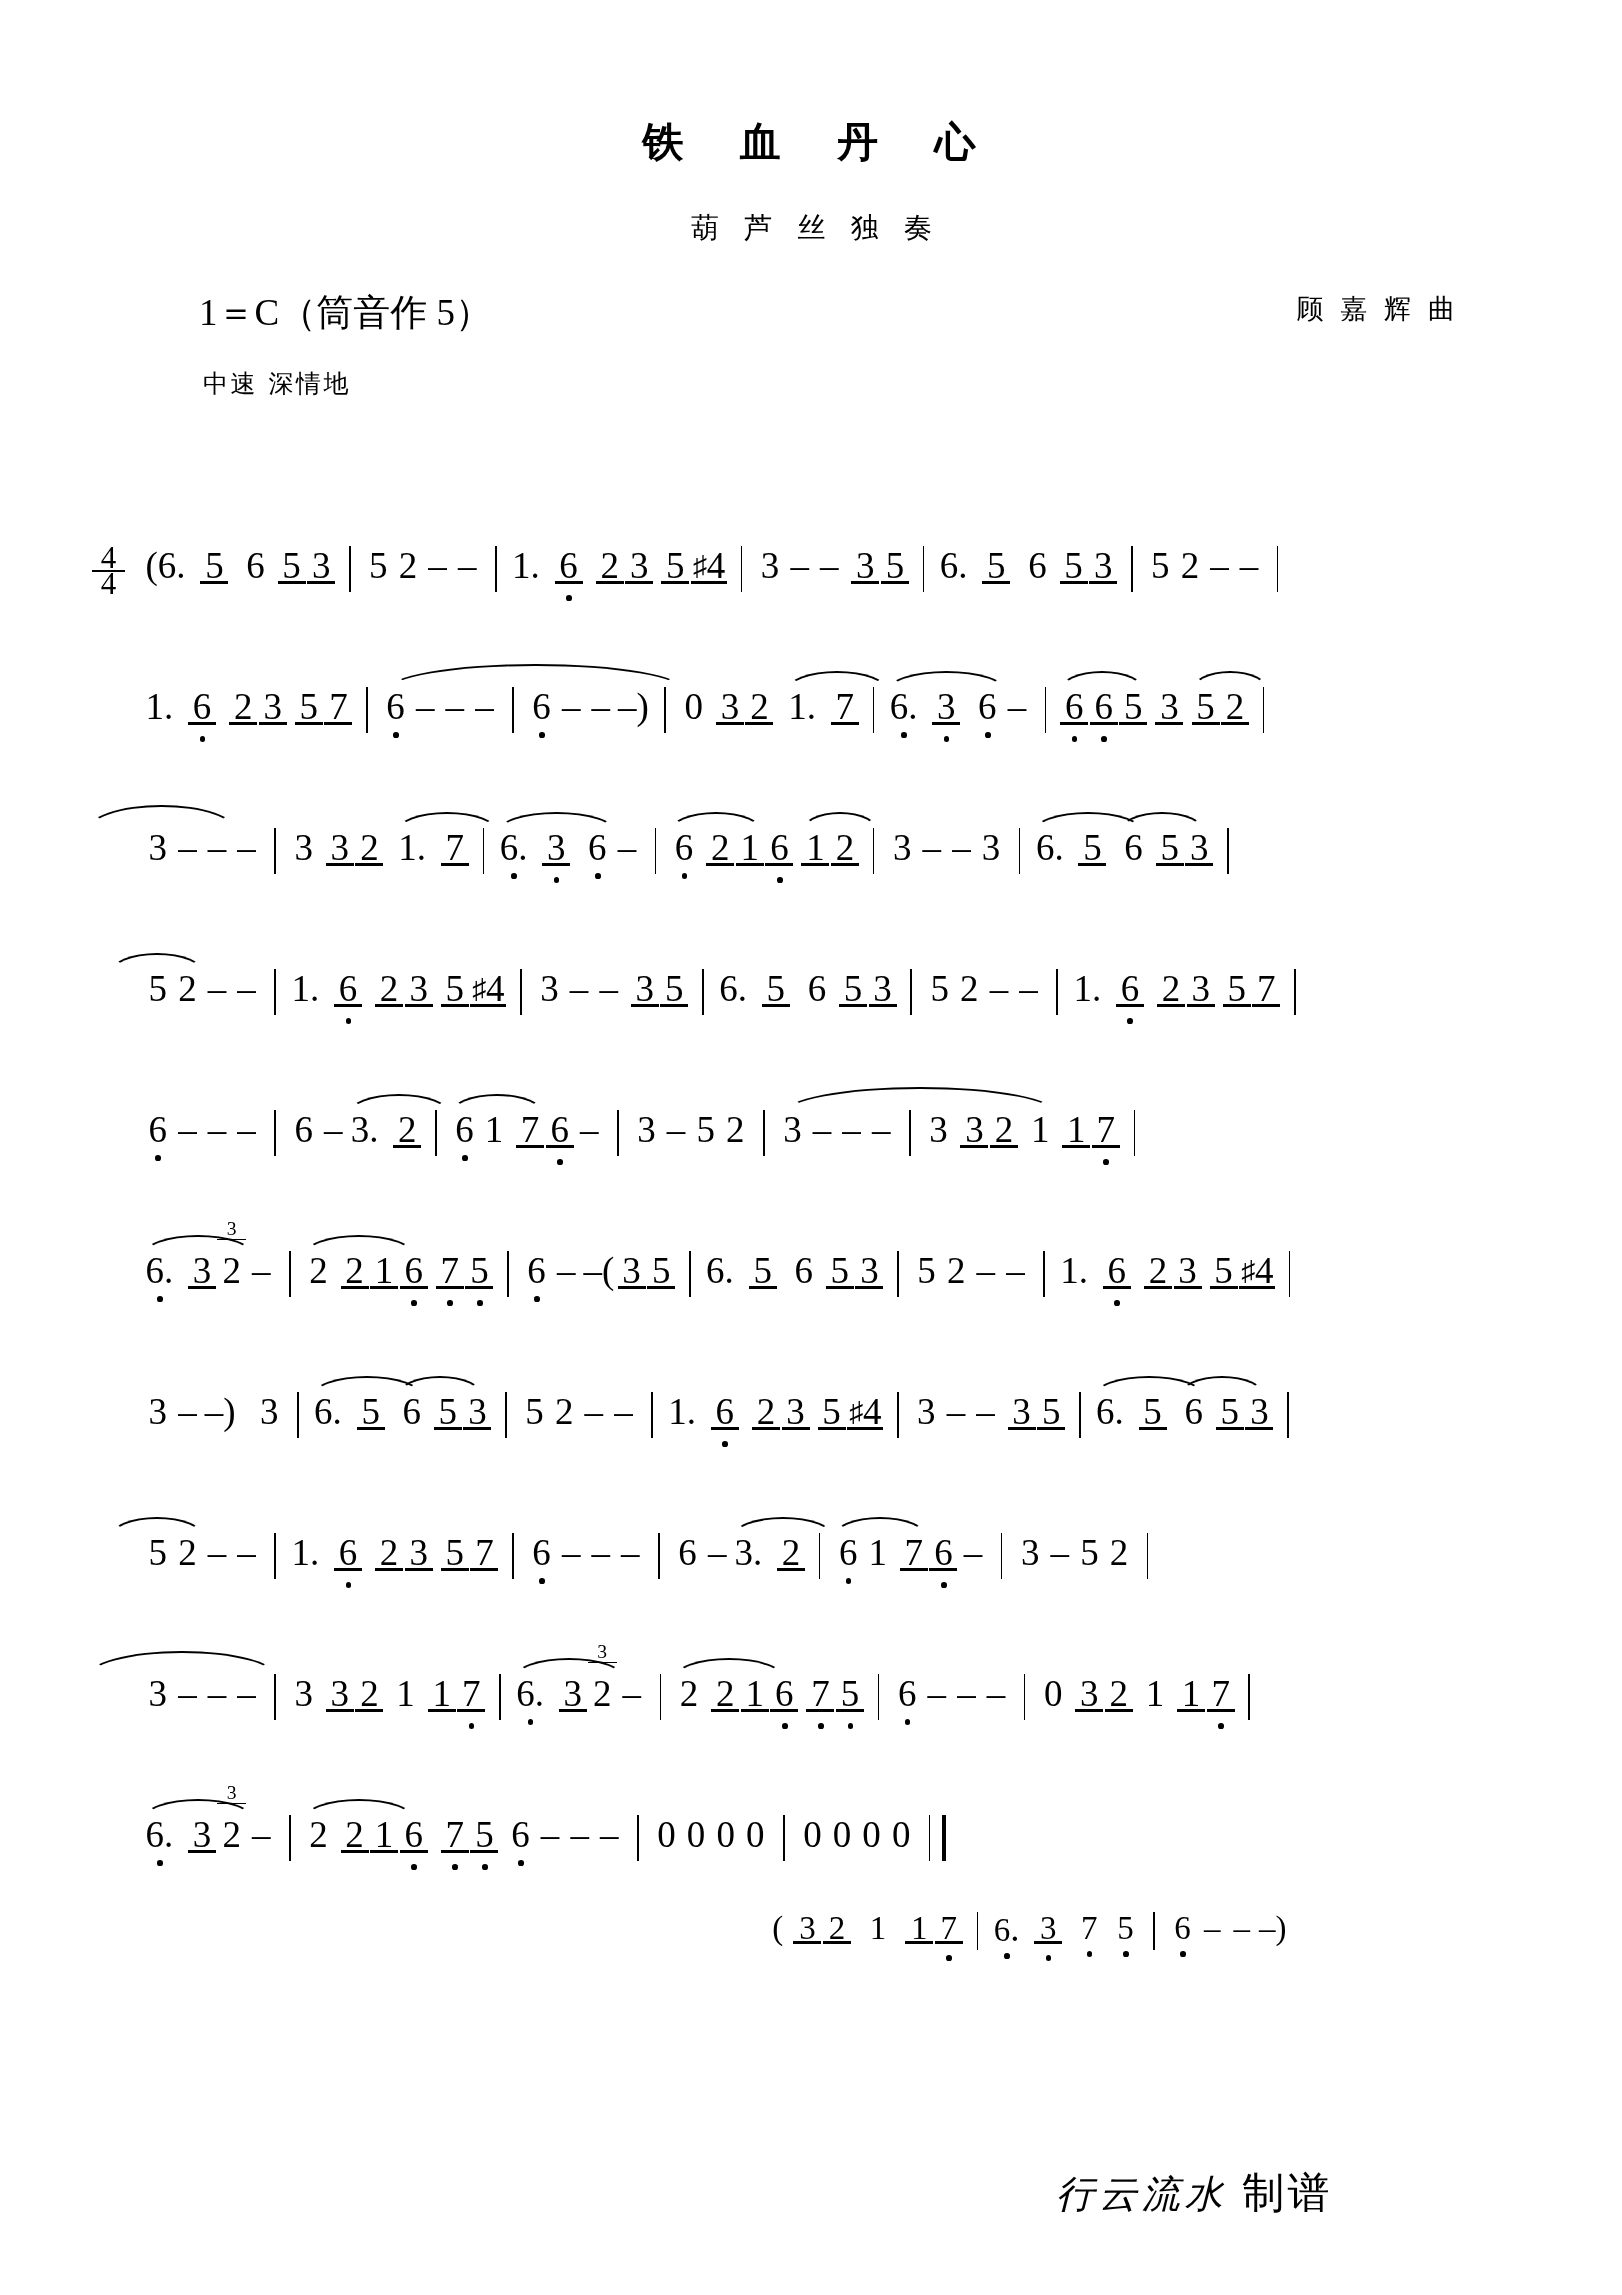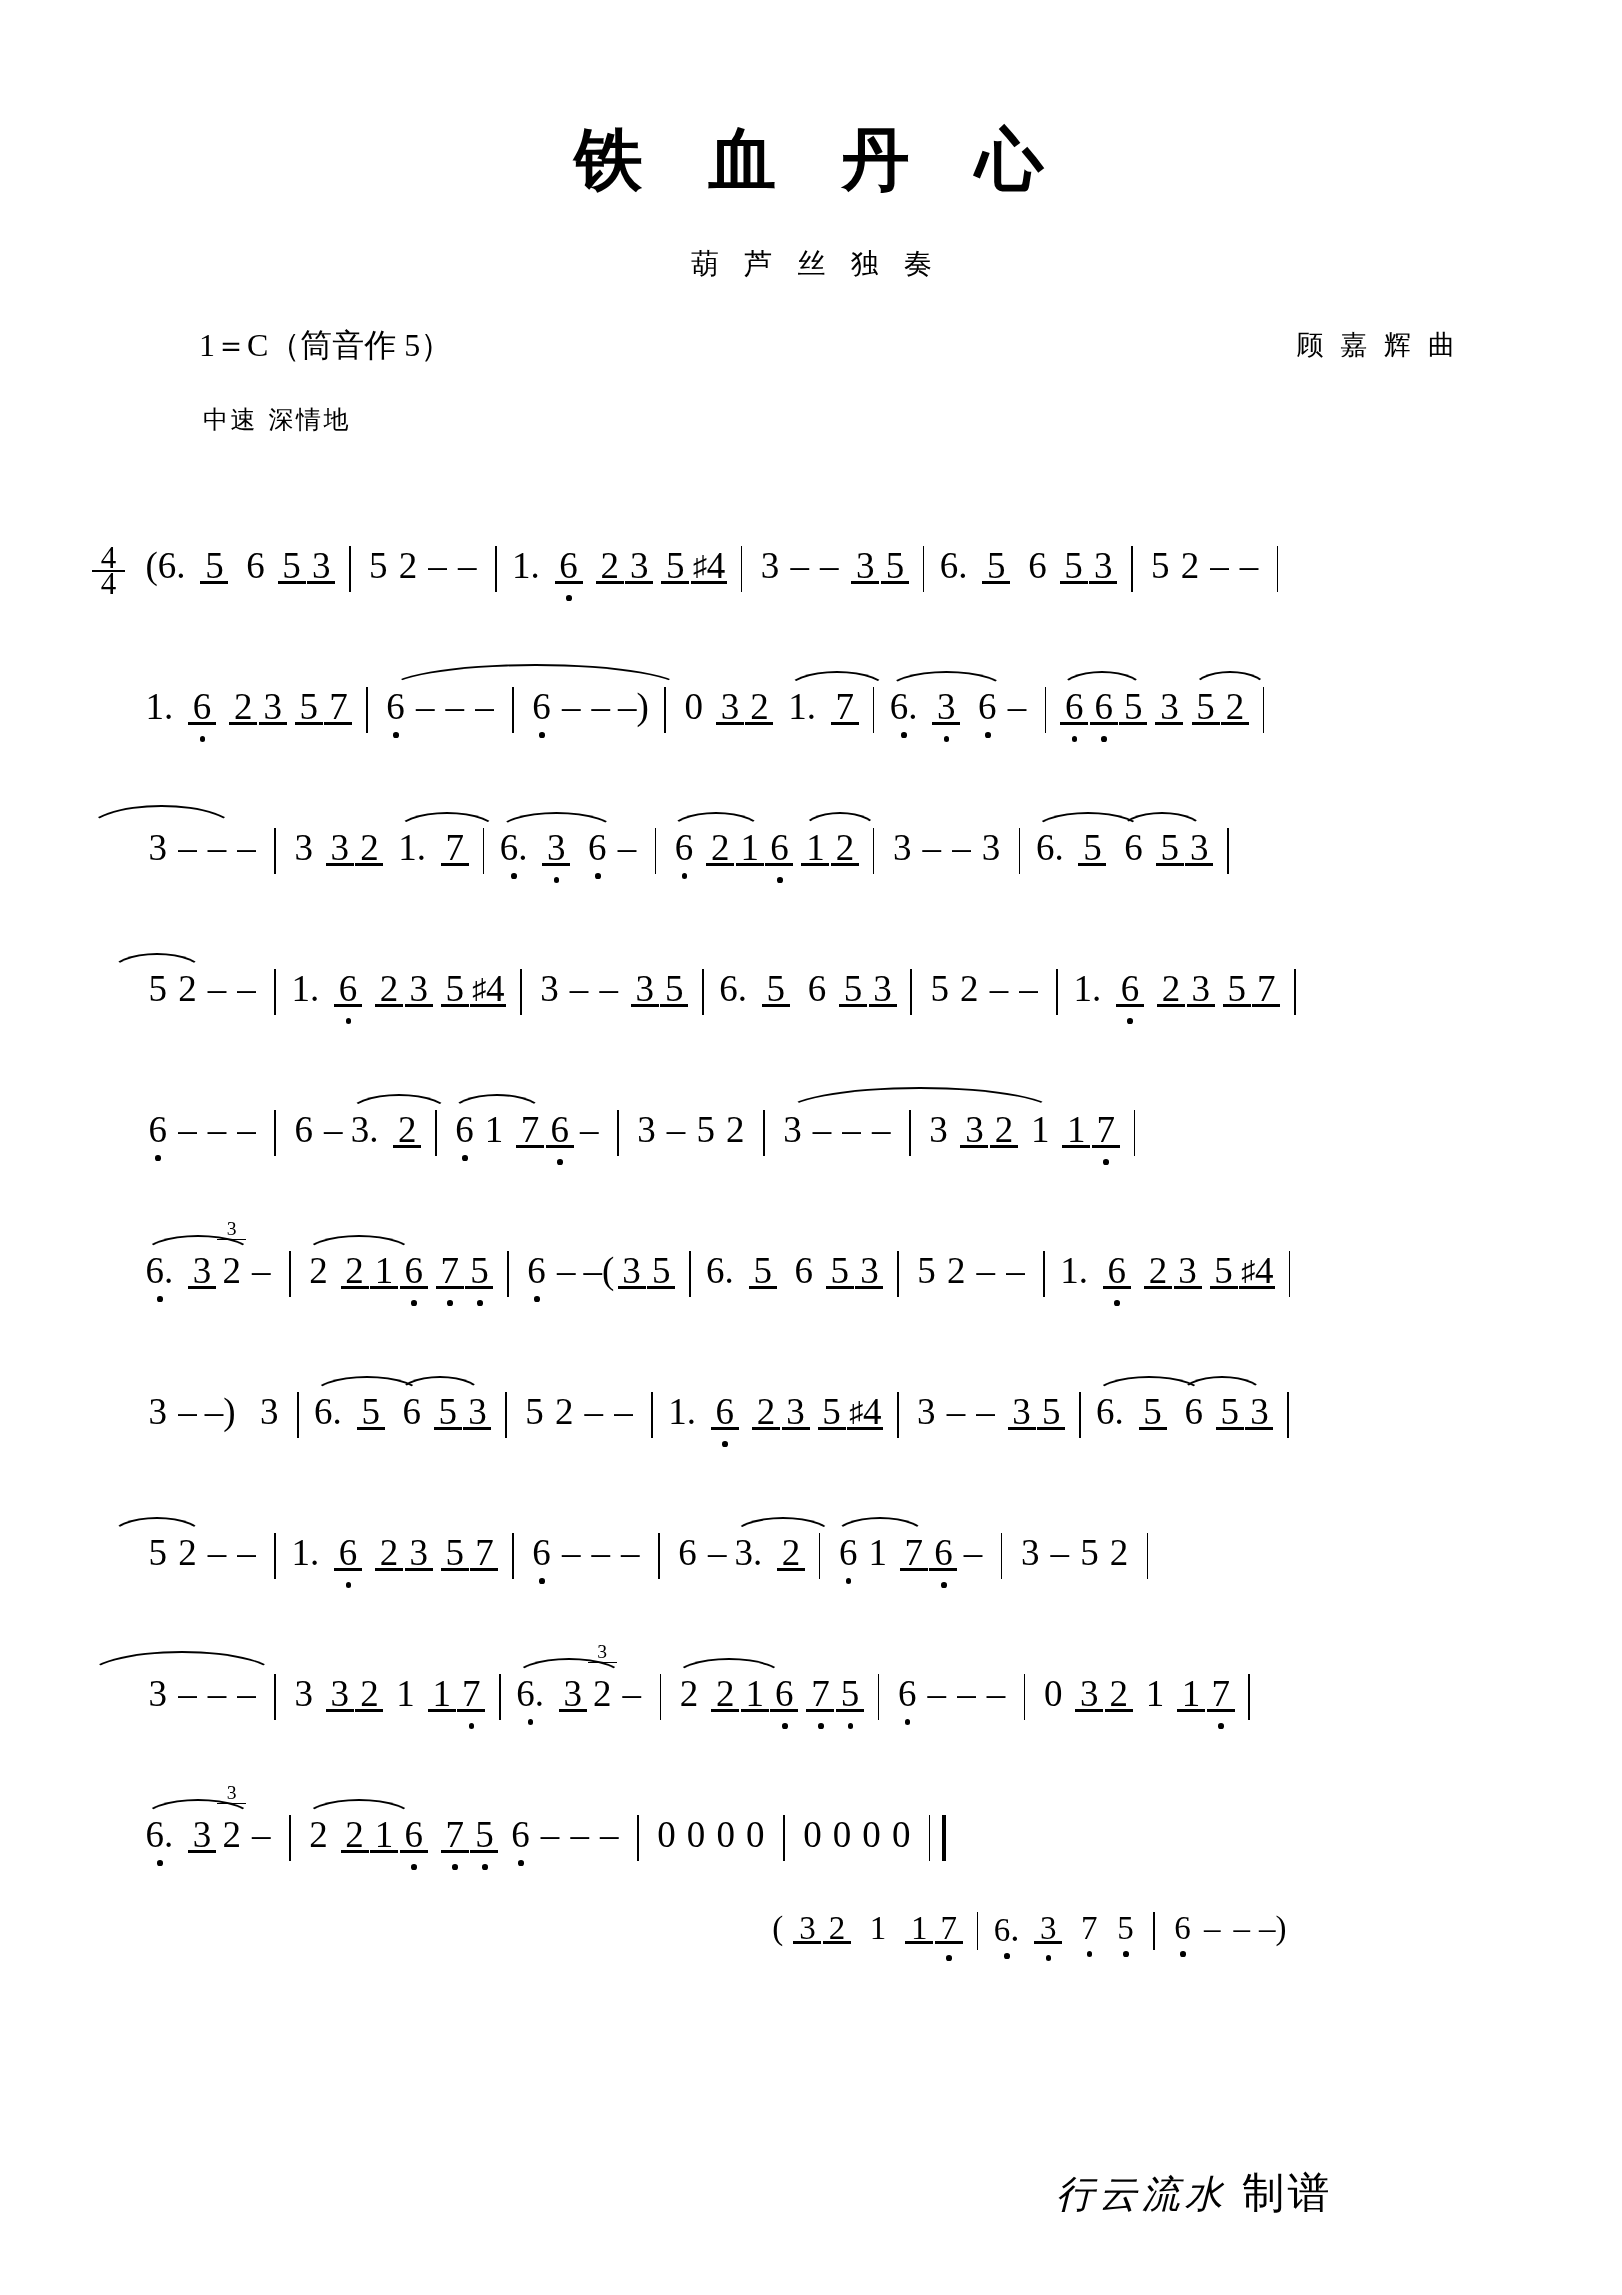--- a/index.html
+++ b/index.html
@@ -18,21 +18,21 @@
   .page {
     position: relative;
     width: 1623px;
     height: 2295px;
   }
 
   
   .title {
     text-align: center;
     font-family: "DejaVu Serif", serif;
-    font-size: 68px;
+    font-size: 41px;
     font-weight: bold;
     letter-spacing: 21px;
     margin-top: 115px;
     padding-left: 16px;
   }
   .subtitle {
     text-align: center;
     font-family: "DejaVu Serif", serif;
     font-size: 28px;
     letter-spacing: 8.2px;
@@ -42,21 +42,21 @@
 
   .meta-row {
     position: relative;
     margin-top: 41px;
     height: 46px;
   }
   .key-sig {
     position: absolute;
     left: 199px;
     top: 0;
-    font-size: 32px;
+    font-size: 37px;
     font-family: "Liberation Serif", serif;
     white-space: nowrap;
   }
   .composer {
     position: absolute;
     right: 164px;
     top: 3.3px;
     font-family: "DejaVu Serif", serif;
     font-size: 27px;
     letter-spacing: 4.1px;

